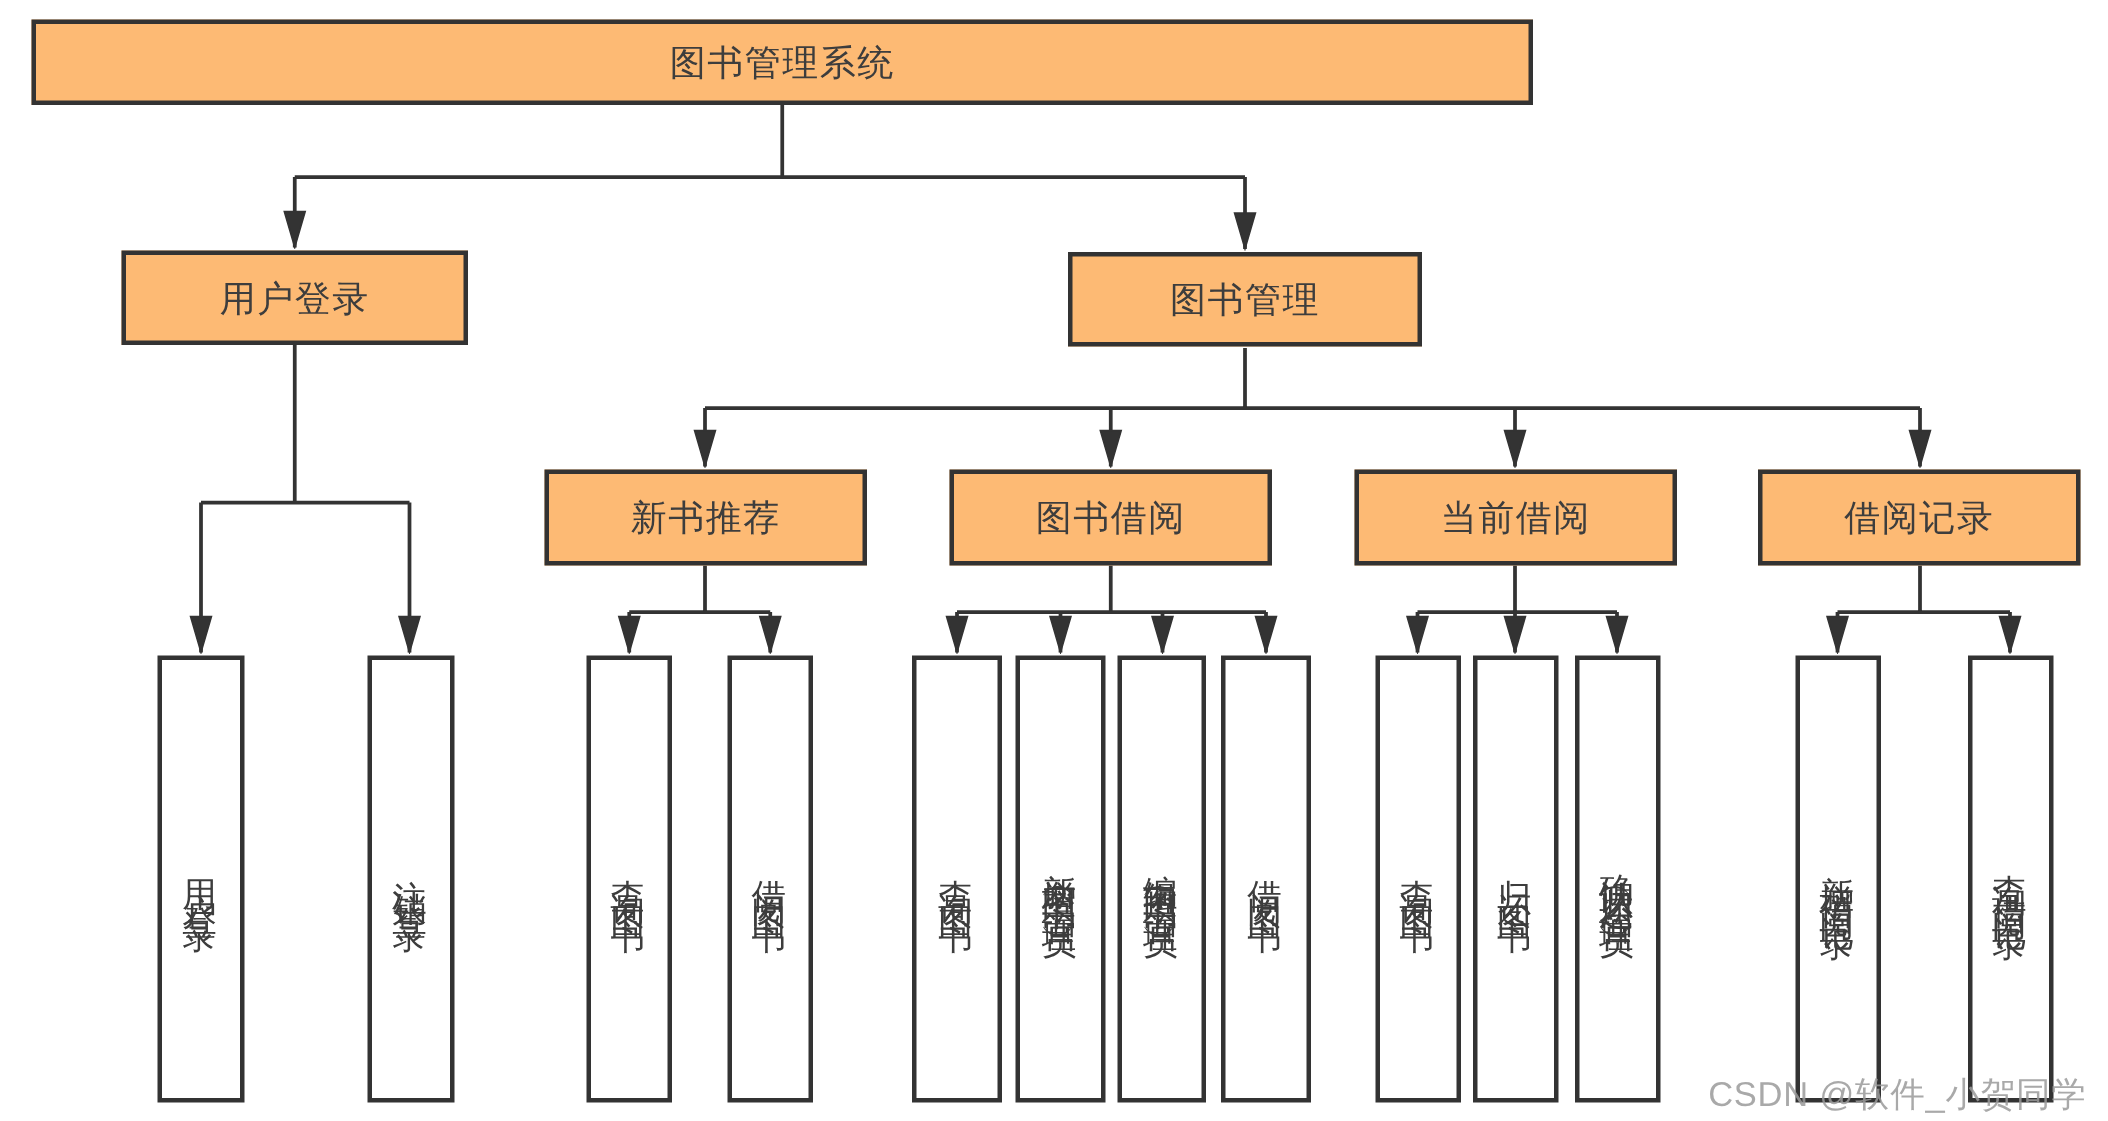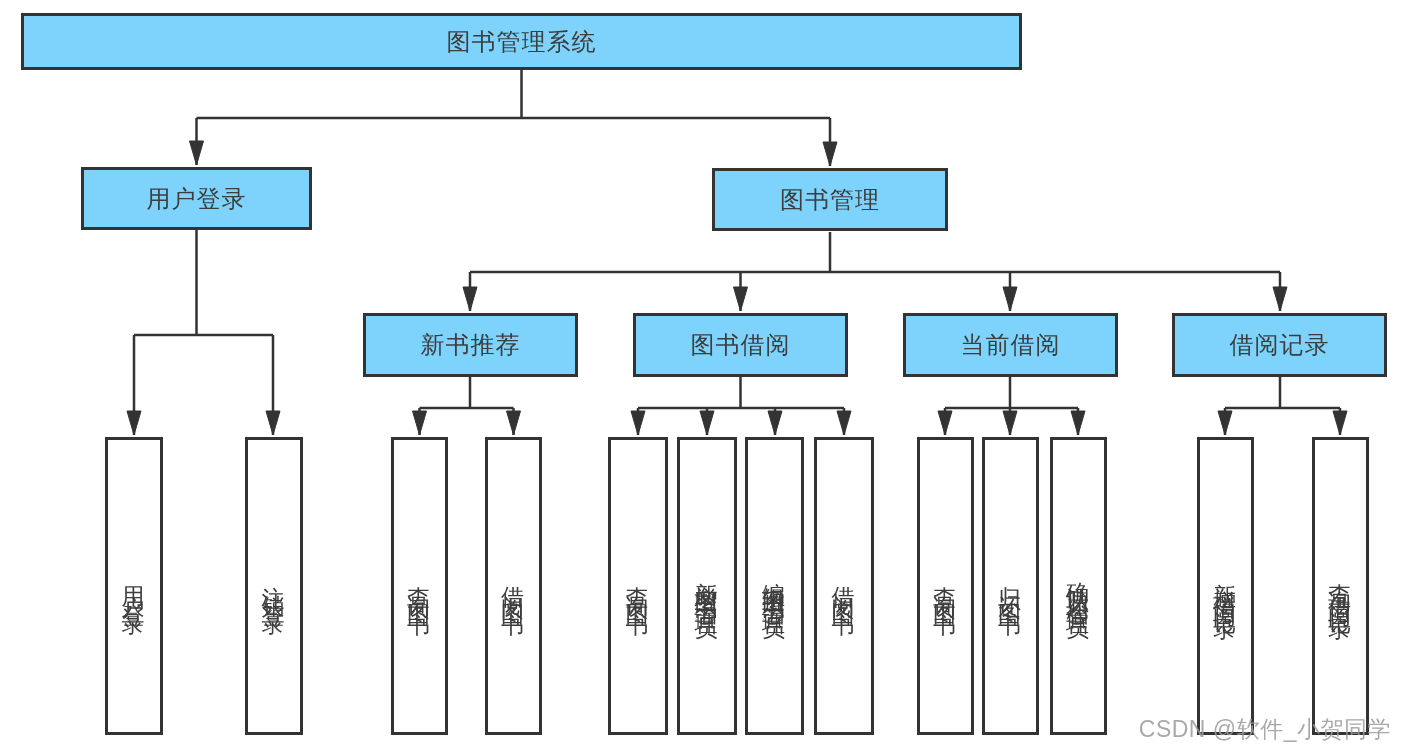--- a/index.html
+++ b/index.html
@@ -18,21 +18,21 @@
   .connectors {
     position: absolute;
     left: 0;
     top: 0;
     z-index: 1;
   }
   .box {
     position: absolute;
     box-sizing: border-box;
     border: 3px solid #333333;
-    background: #7dd3fc;
+    background: #fdba74;
     display: flex;
     align-items: center;
     justify-content: center;
     font-size: 24px;
     color: #3d3d3d;
     letter-spacing: 1px;
     z-index: 2;
     white-space: nowrap;
   }
   .vbox {

